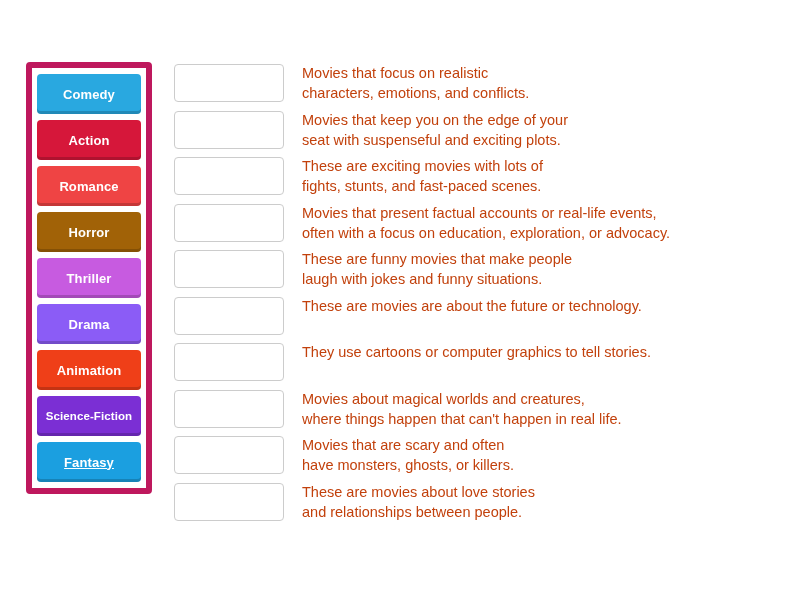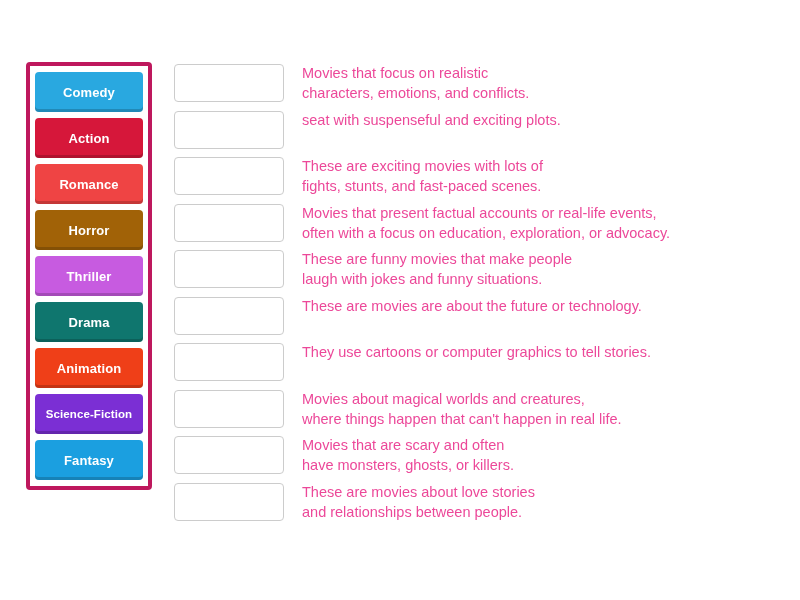--- a/index.html
+++ b/index.html
@@ -18,21 +18,21 @@
     overflow: hidden;
   }
 
   
   #tiles-panel {
     position: absolute;
     left: 26px;
     top: 62px;
     width: 126px;
     box-sizing: border-box;
-    border: 4px solid #be185d;
+    border: 6px solid #be185d;
     border-radius: 4px;
     background: #ffffff;
     padding: 6px 5px 6px 5px;
   }
 
   .tile {
     height: 40px;
     margin-bottom: 6px;
     border-radius: 4px;
     display: flex;
@@ -74,54 +74,55 @@
     border: 1px solid #cccccc;
     border-radius: 4px;
     background: #ffffff;
     margin-top: 2px;
   }
 
   .definition {
     margin-left: 18px;
     font-size: 14.5px;
     line-height: 1.38;
-    color: #ec4899;
+    color: #c2410c;
     padding-top: 1px;
     max-width: 490px;
   }
   .definition .ln { display: block; white-space: nowrap; }
 </style>
 </head>
 <body>
 
 <div id="app">
 
   <div id="tiles-panel">
       <div class="tile" style="background: rgb(41, 168, 224);">Comedy</div>
       <div class="tile" style="background: rgb(214, 23, 58);">Action</div>
       <div class="tile" style="background: #ef4444;">Romance</div>
       <div class="tile" style="background: #a16207;">Horror</div>
       <div class="tile" style="background: rgb(199, 91, 224);">Thriller</div>
-      <div class="tile" style="background: #0f766e;">Drama</div>
+      <div class="tile" style="background: #8b5cf6;">Drama</div>
       <div class="tile" style="background: rgb(239, 63, 24);">Animation</div>
       <div class="tile small" style="background: rgb(123, 47, 212);">Science-Fiction</div>
-      <div class="tile" style="background: rgb(27, 159, 224);">Fantasy</div>
+      <div class="tile" style="background: rgb(27, 159, 224); text-decoration: underline;">Fantasy</div>
     </div>
 
   <div id="rows">
       <div class="row">
         <div class="dropzone"></div>
         <div class="definition">
           <span class="ln">Movies that focus on realistic</span>
           <span class="ln">characters, emotions, and conflicts.</span>
         </div>
       </div>
       <div class="row">
         <div class="dropzone"></div>
         <div class="definition">
+          <span class="ln">Movies that keep you on the edge of your</span>
           <span class="ln">seat with suspenseful and exciting plots.</span>
         </div>
       </div>
       <div class="row">
         <div class="dropzone"></div>
         <div class="definition">
           <span class="ln">These are exciting movies with lots of</span>
           <span class="ln">fights, stunts, and fast-paced scenes.</span>
         </div>
       </div>

